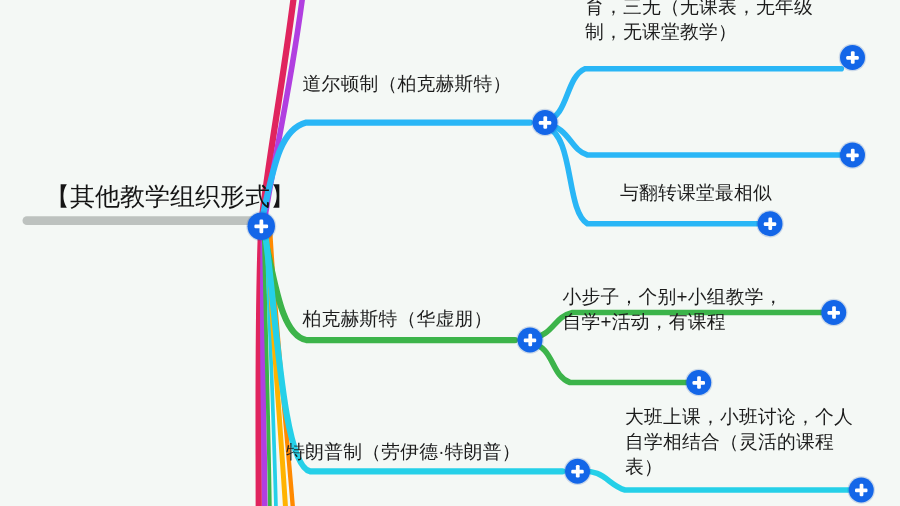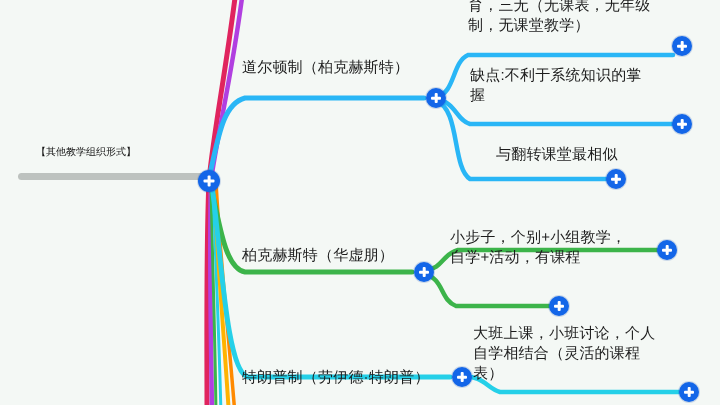--- a/index.html
+++ b/index.html
@@ -32,21 +32,21 @@
     color: #1c1c1c;
     font-size: 15px;
     line-height: 1.32;
     letter-spacing: 0.2px;
     white-space: pre-line;
     text-rendering: geometricPrecision;
   }
   .root-label {
     position: absolute;
     color: #141414;
-    font-size: 10px;
+    font-size: 20px;
     line-height: 1.3;
     white-space: nowrap;
   }
   .root-bar {
     position: absolute;
     background: #bdc2bf;
     border-radius: 4px;
   }
   .plus {
     position: absolute;
@@ -115,38 +115,36 @@
   <div class="root-bar" style="left:18px; top:173px; width:190px; height:7px;"></div>
   <div class="plus big" style="left:198px; top:170px;"></div>
 
   <div class="node-label" style="left:242px; top:58px;">道尔顿制（柏克赫斯特）</div>
   <div class="plus" style="left:426px; top:88px;"></div>
 
   <div class="node-label" style="left:468px; top:-4px;">育，三无（无课表，无年级
 制，无课堂教学）</div>
   <div class="plus" style="left:672px; top:36px;"></div>
 
-  <div class="node-label" style="left:470px; top:66px;">缺点:不利于系统知识的掌
-握</div>
   <div class="plus" style="left:672px; top:114px;"></div>
 
   <div class="node-label" style="left:496px; top:145px;">与翻转课堂最相似</div>
   <div class="plus" style="left:606px; top:169px;"></div>
 
   <div class="node-label" style="left:242px; top:246px;">柏克赫斯特（华虚朋）</div>
   <div class="plus" style="left:414px; top:262px;"></div>
 
   <div class="node-label" style="left:450px; top:204px;margin-top:24px;">小步子，个别+小组教学，
 自学+活动，有课程</div>
   <div class="plus" style="left:657px; top:240px;"></div>
 
   <div class="node-label" style="left:548px; top:288px;"></div>
   <div class="plus" style="left:549px; top:296px;"></div>
 
-  <div class="node-label" style="left:242px; top:352px;margin-top:16px;">特朗普制（劳伊德·特朗普）</div>
+  <div class="node-label" style="left:229px; top:352px;">特朗普制（劳伊德·特朗普）</div>
   <div class="plus" style="left:452px; top:367px;"></div>
 
-  <div class="node-label" style="left:473px; top:324px;">大班上课，小班讨论，个人
+  <div class="node-label" style="left:500px; top:324px;">大班上课，小班讨论，个人
 自学相结合（灵活的课程
 表）</div>
   <div class="plus" style="left:679px; top:382px;"></div>
 
 </div>
 
 </body></html>

